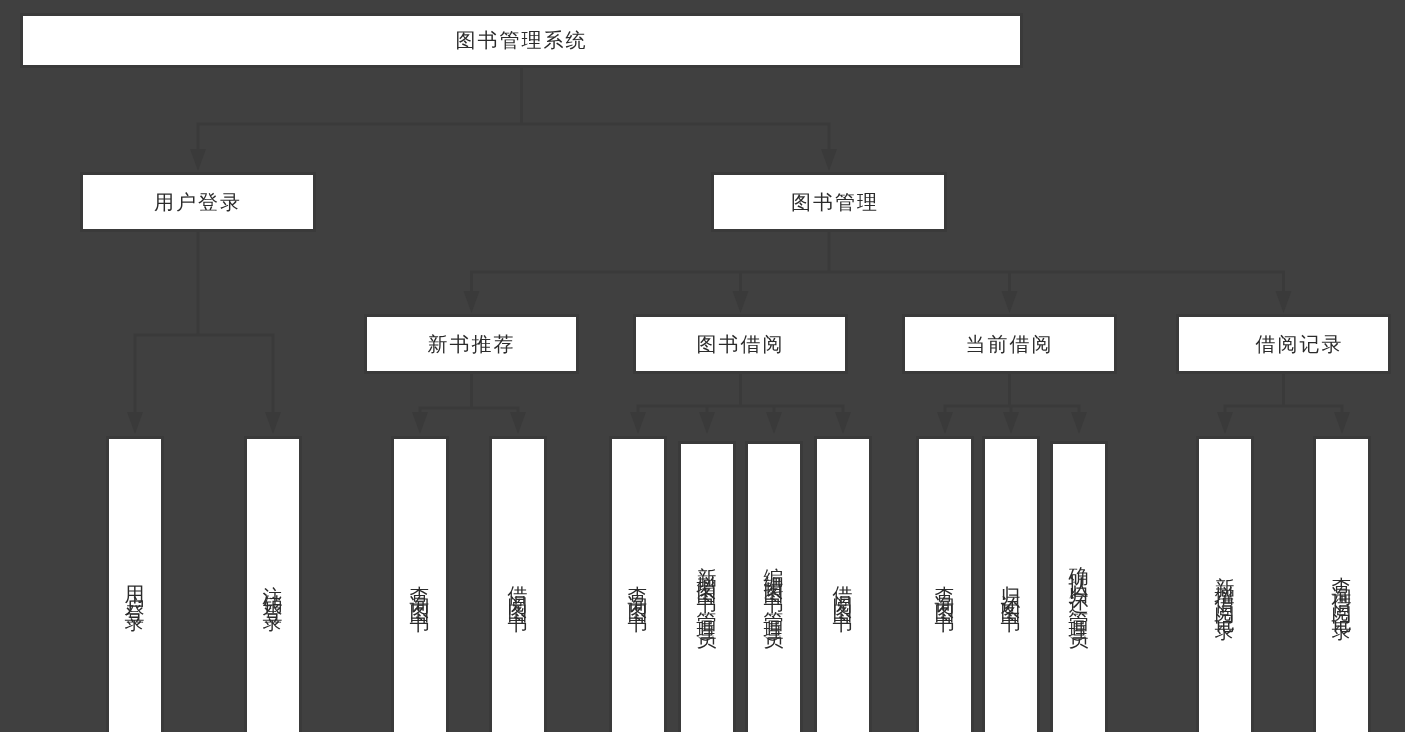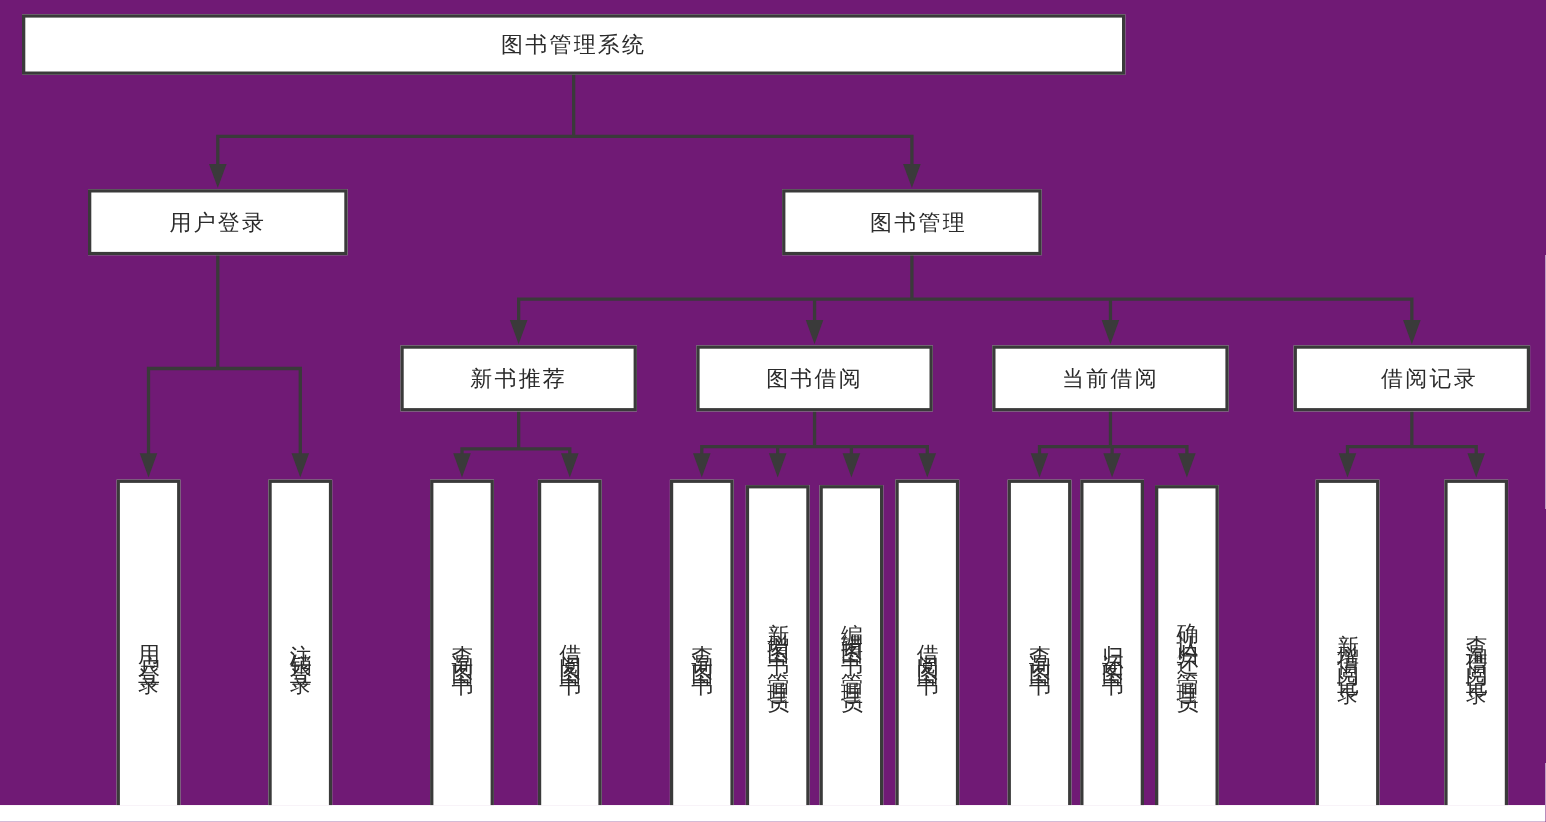--- a/index.html
+++ b/index.html
@@ -1,20 +1,20 @@
 <!DOCTYPE html>
 <html><head>
 <meta charset="utf-8">
 <style>
   html, body { margin: 0; padding: 0; background: #ffffff; }
   .stage {
     position: relative;
     width: 1405px;
     height: 732px;
-    background: #701a75;
+    background: #404040;
     font-family: "Liberation Sans", "DejaVu Sans", sans-serif;
     overflow: hidden;
   }
   .connectors {
     position: absolute;
     left: 0; top: 0;
     width: 1405px; height: 747px;
   }
   .node {
     position: absolute;

